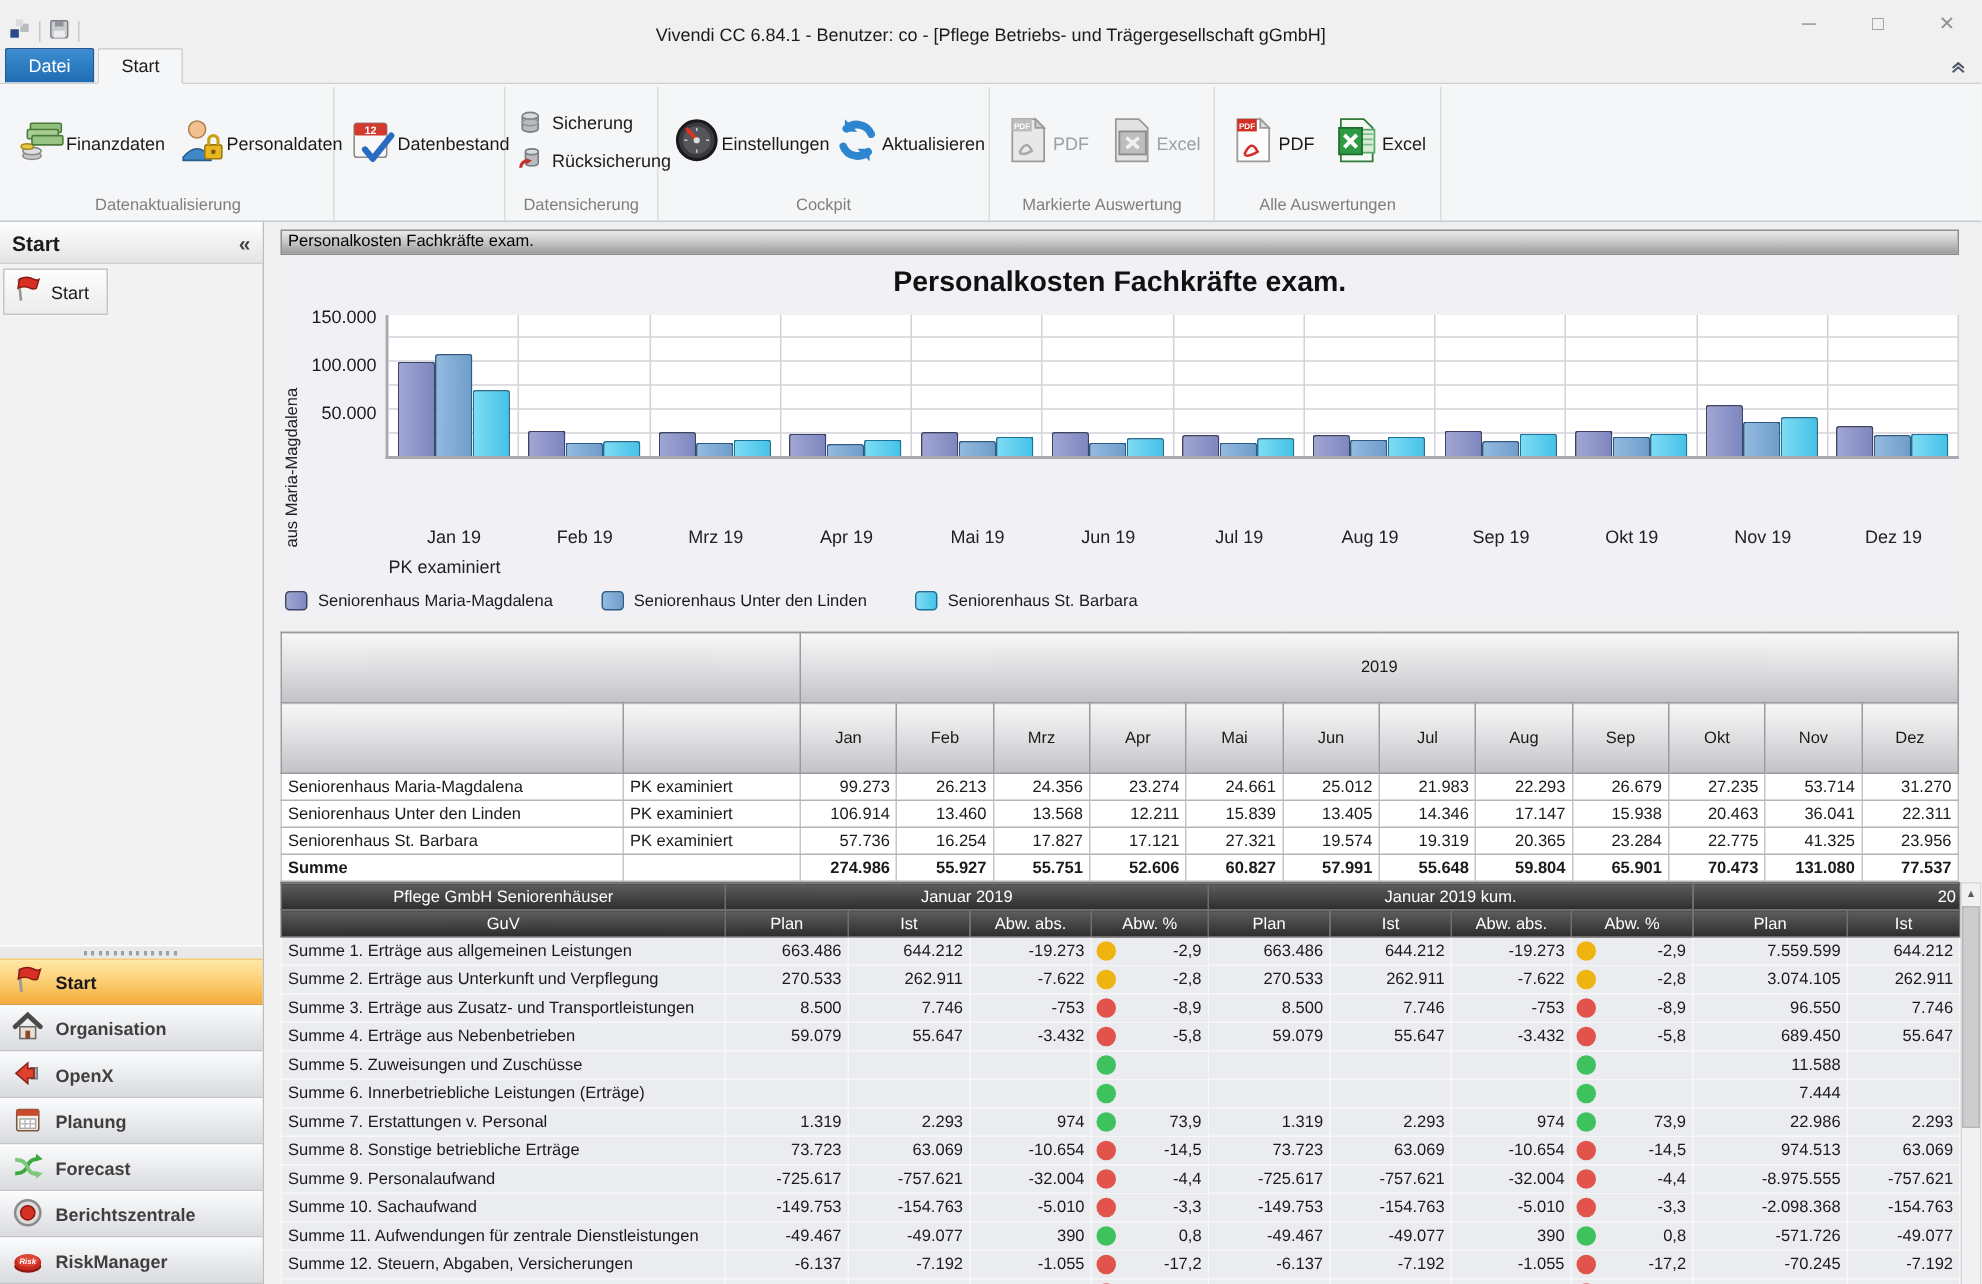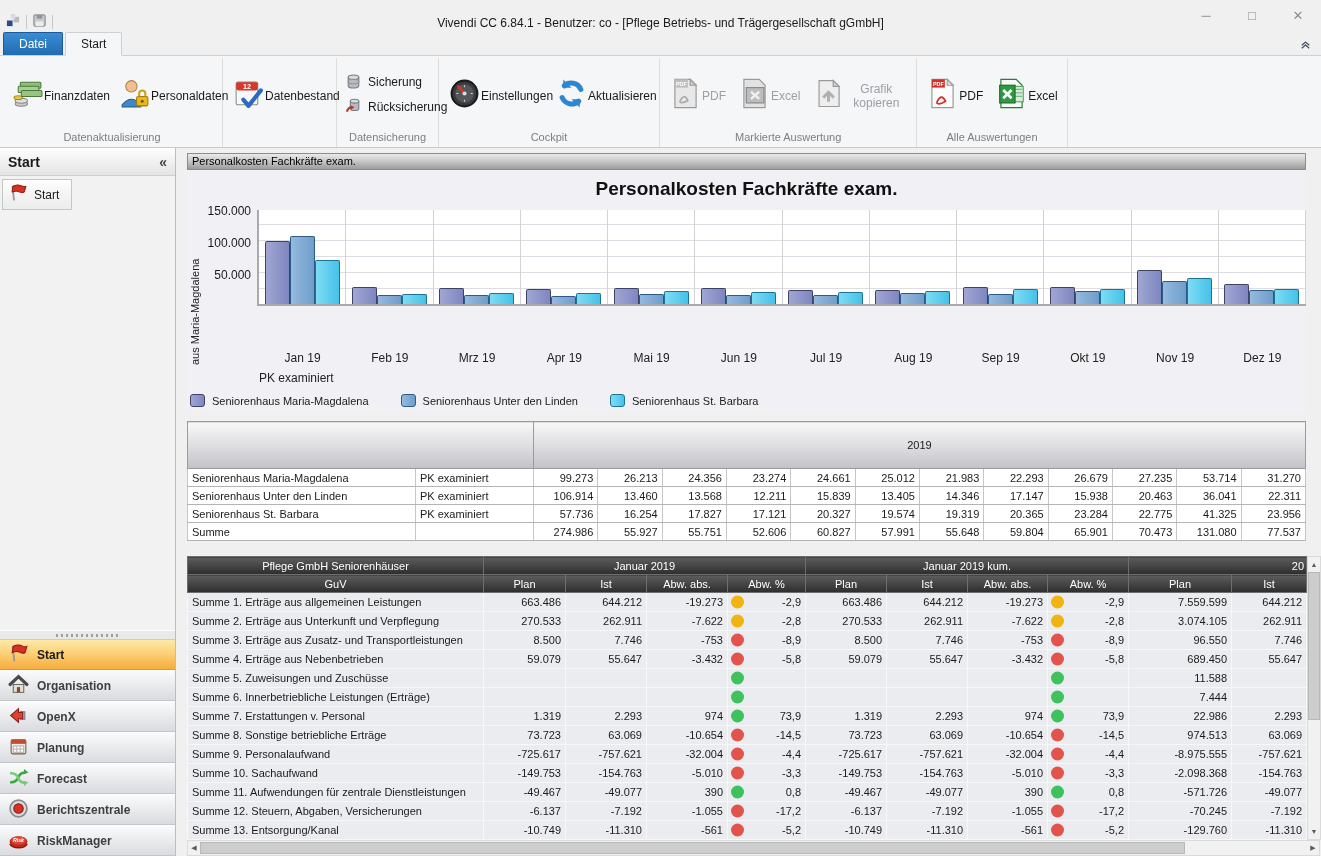--- a/index.html
+++ b/index.html
@@ -74,21 +74,21 @@
   .pk-label { margin-left:72px; font-size:12px; margin-top:6px; color:#222; }
   .legend { display:flex; gap:32px; margin:9px 0 3px 3px; align-items:center; font-size:11px; }
   .lg-item { display:flex; align-items:center; gap:7px; }
   .swatch { width:15px; height:13px; border-radius:3px; border:1px solid; }
 
   
   .table1 { border-collapse:collapse; width:1119px; table-layout:fixed; margin-top:9px; background:#fff; font-size:11px; border:1px solid #808080; }
   .table1 th { background:linear-gradient(#f7f7f7 0%,#dcdcdf 55%,#c2c2c7 100%); border:1px solid #9a9aa0; font-weight:normal; height:33px; padding:17px 4px; }
   .table1 td { border:1px solid #c6c6ca; border-bottom:1px solid #b4b4b8; height:18px; padding:0 4px; background:#fff; }
   .table1 td.num { text-align:right; }
-  .table1 tr.bold td { font-weight:normal; border-top:1px solid #808080; }
+  .table1 tr.bold td { font-weight:bold; border-top:1px solid #808080; }
 
   .gap22 { height:22px; }
 
   
   .guv-row { display:flex; width:1133px; }
   .table2 { border-collapse:collapse; width:1119px; table-layout:fixed; font-size:11px; border:1px solid #9a9a9a; }
   .table2 th { background:linear-gradient(#5d5d5d,#2d2d2d); color:#fff; font-weight:normal; height:18px; border:1px solid #6e6e6e; padding:0 4px; }
   .table2 th.clipped { text-align:right; padding-right:2px; }
   .table2 td { height:19px; padding:0 4px; border:1px solid #f7f7f9; background:#eaecef; }
   .table2 td.label { text-align:left; }
@@ -248,28 +248,20 @@
             <span class="rlabel">PDF</span>
           </div>
           <div class="rbtn disabled">
             <span class="ricon"><svg viewBox="0 0 28 28">
                 <path d="M5 2 h13 l5 5 v19 h-18 z" fill="#e2e2e2" stroke="#9a9a9a"></path>
                 <rect x="7" y="9" width="15" height="13" fill="#bdbdbd" stroke="#8a8a8a"></rect>
                 <path d="M11 12.5 l7 6 m0 -6 l-7 6" stroke="#f0f0f0" stroke-width="2"></path>
               </svg></span>
             <span class="rlabel">Excel</span>
           </div>
-          <div class="rbtn disabled">
-            <span class="ricon"><svg viewBox="0 0 28 28">
-                <path d="M6 3 h12 l5 5 v17 h-17 z" fill="#eee" stroke="#9a9a9a"></path>
-                <path d="M18 3 l5 5 h-5 z" fill="#d5d5d5" stroke="#9a9a9a"></path>
-                <path d="M14 21 v-8 m-4.5 4.5 l4.5 -4.5 l4.5 4.5" stroke="#b0b0b0" stroke-width="2.5" fill="none"></path>
-              </svg></span>
-            <span class="rlabel">Grafik kopieren</span>
-          </div>
         </div>
         <div class="rg-label">Markierte Auswertung</div>
       </div>
       <div class="ribbon-group">
         <div class="rg-buttons">
           <div class="rbtn">
             <span class="ricon"><svg viewBox="0 0 28 28">
                 <path d="M5 2 h13 l5 5 v19 h-18 z" fill="#fcfcfc" stroke="#9a9a9a"></path>
                 <path d="M18 2 l5 5 h-5 z" fill="#e0e0e0" stroke="#9a9a9a"></path>
                 <rect x="5" y="2" width="11" height="7" fill="#d22f26"></rect>
@@ -483,20 +475,36 @@
 
     <table class="table1">
       <colgroup>
           <col style="width:228px">
           <col style="width:118px">
         </colgroup>
       <thead>
           <tr>
             <th colspan="2"></th>
             <th colspan="12">2019</th>
+          </tr>
+          <tr>
+            <th></th>
+            <th></th>
+            <th>Jan</th>
+            <th>Feb</th>
+            <th>Mrz</th>
+            <th>Apr</th>
+            <th>Mai</th>
+            <th>Jun</th>
+            <th>Jul</th>
+            <th>Aug</th>
+            <th>Sep</th>
+            <th>Okt</th>
+            <th>Nov</th>
+            <th>Dez</th>
           </tr>
         </thead>
       <tbody>
           <tr>
             <td>Seniorenhaus Maria-Magdalena</td>
             <td>PK examiniert</td>
             <td class="num">99.273</td>
             <td class="num">26.213</td>
             <td class="num">24.356</td>
             <td class="num">23.274</td>
@@ -525,21 +533,21 @@
             <td class="num">36.041</td>
             <td class="num">22.311</td>
           </tr>
           <tr>
             <td>Seniorenhaus St. Barbara</td>
             <td>PK examiniert</td>
             <td class="num">57.736</td>
             <td class="num">16.254</td>
             <td class="num">17.827</td>
             <td class="num">17.121</td>
-            <td class="num">20.327</td>
+            <td class="num">27.321</td>
             <td class="num">19.574</td>
             <td class="num">19.319</td>
             <td class="num">20.365</td>
             <td class="num">23.284</td>
             <td class="num">22.775</td>
             <td class="num">41.325</td>
             <td class="num">23.956</td>
           </tr>
           <tr class="bold">
             <td>Summe</td>

